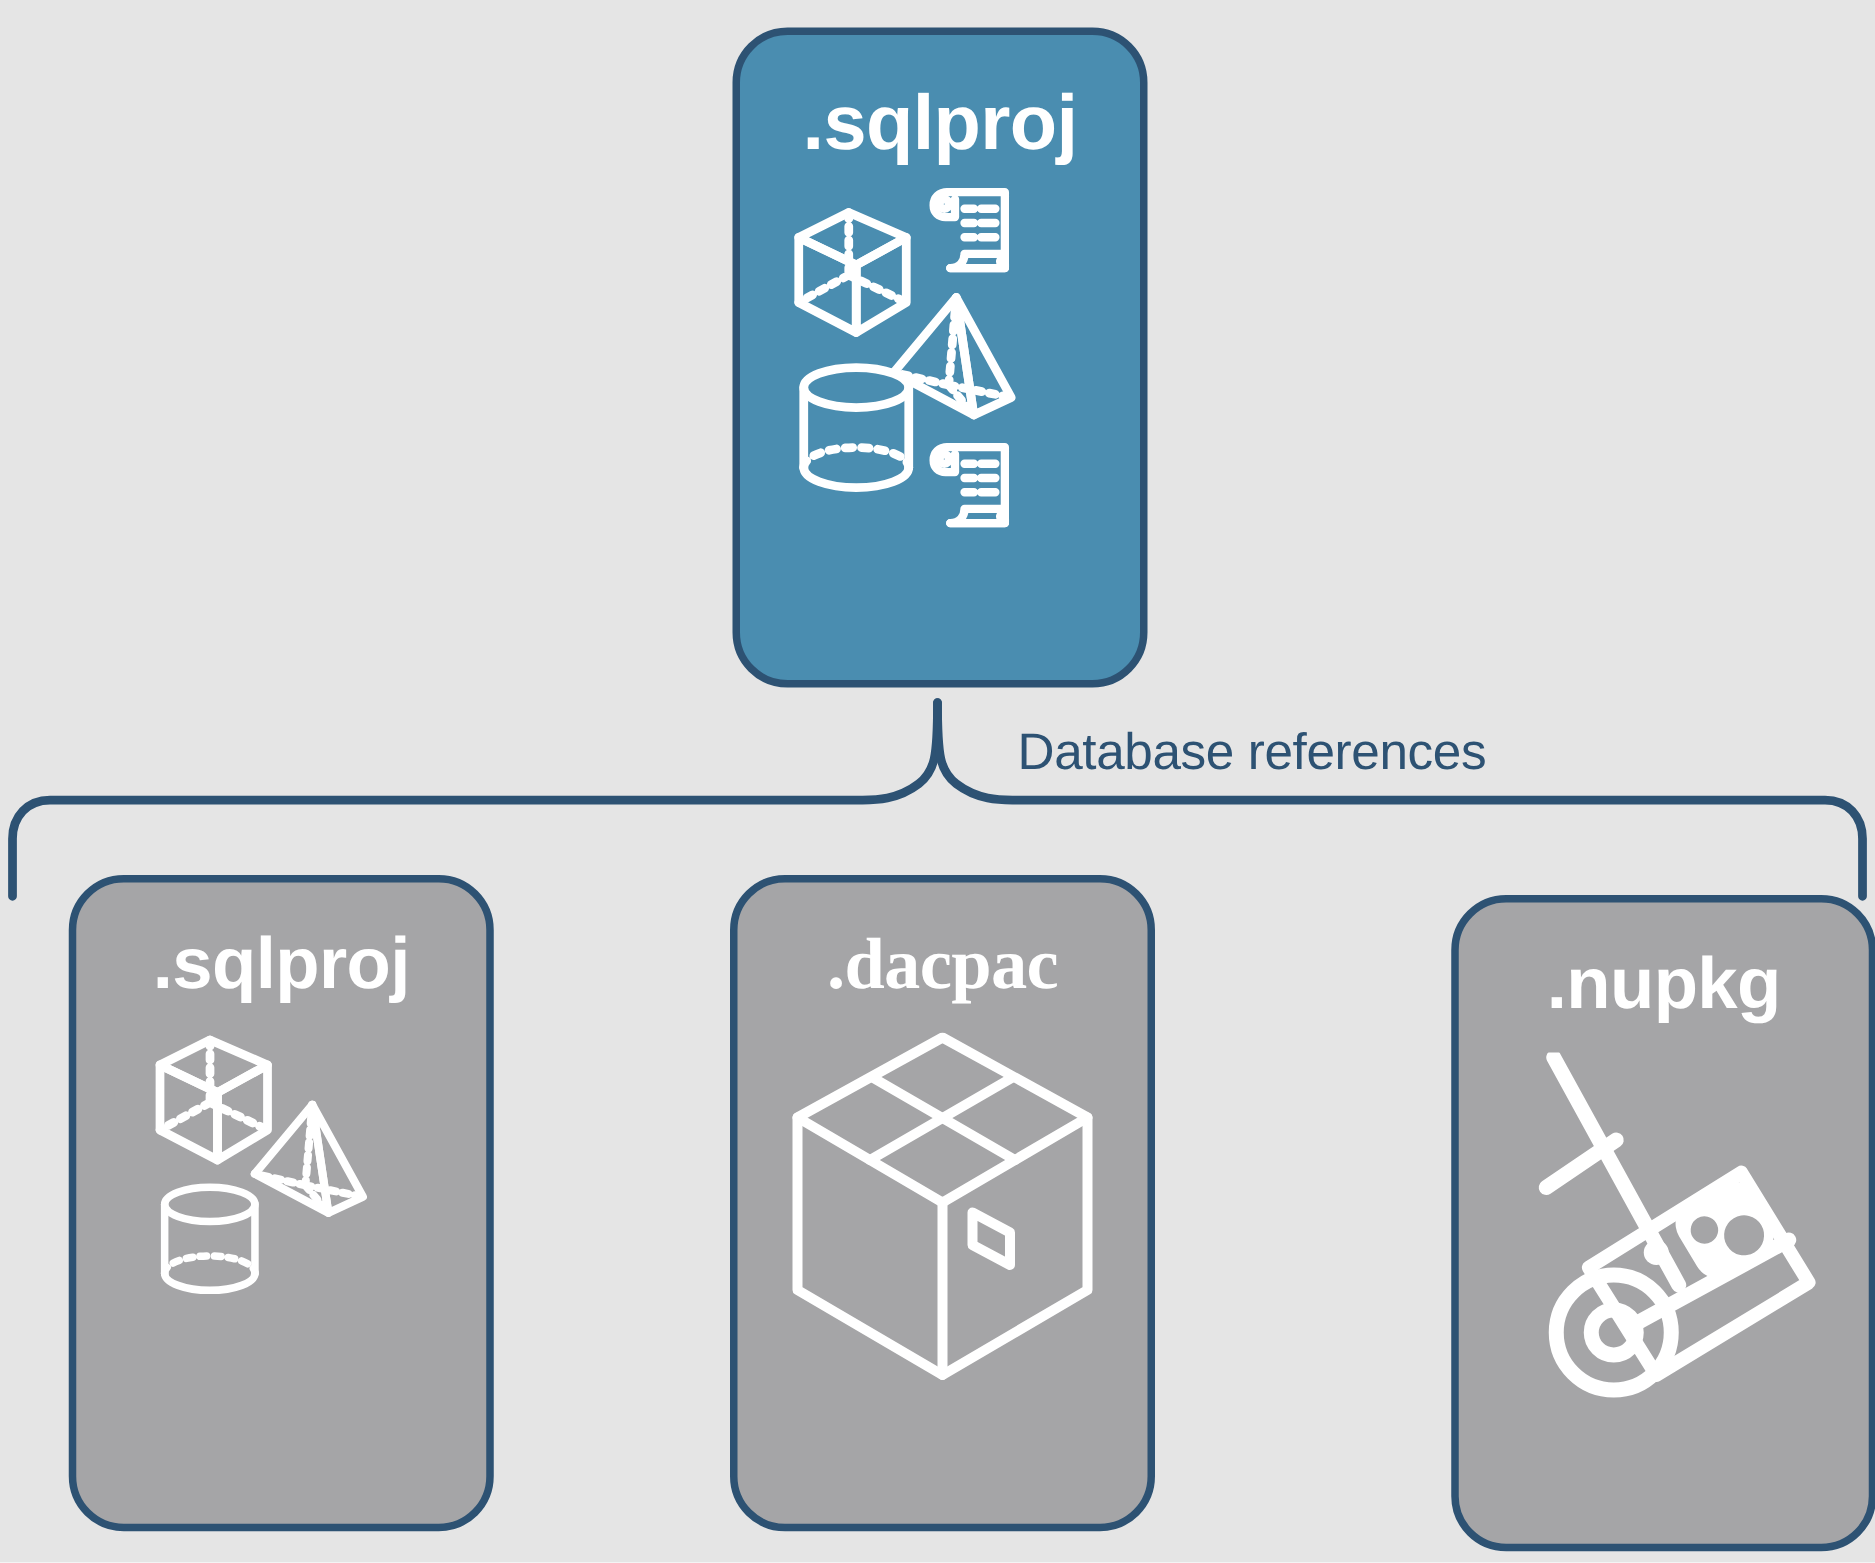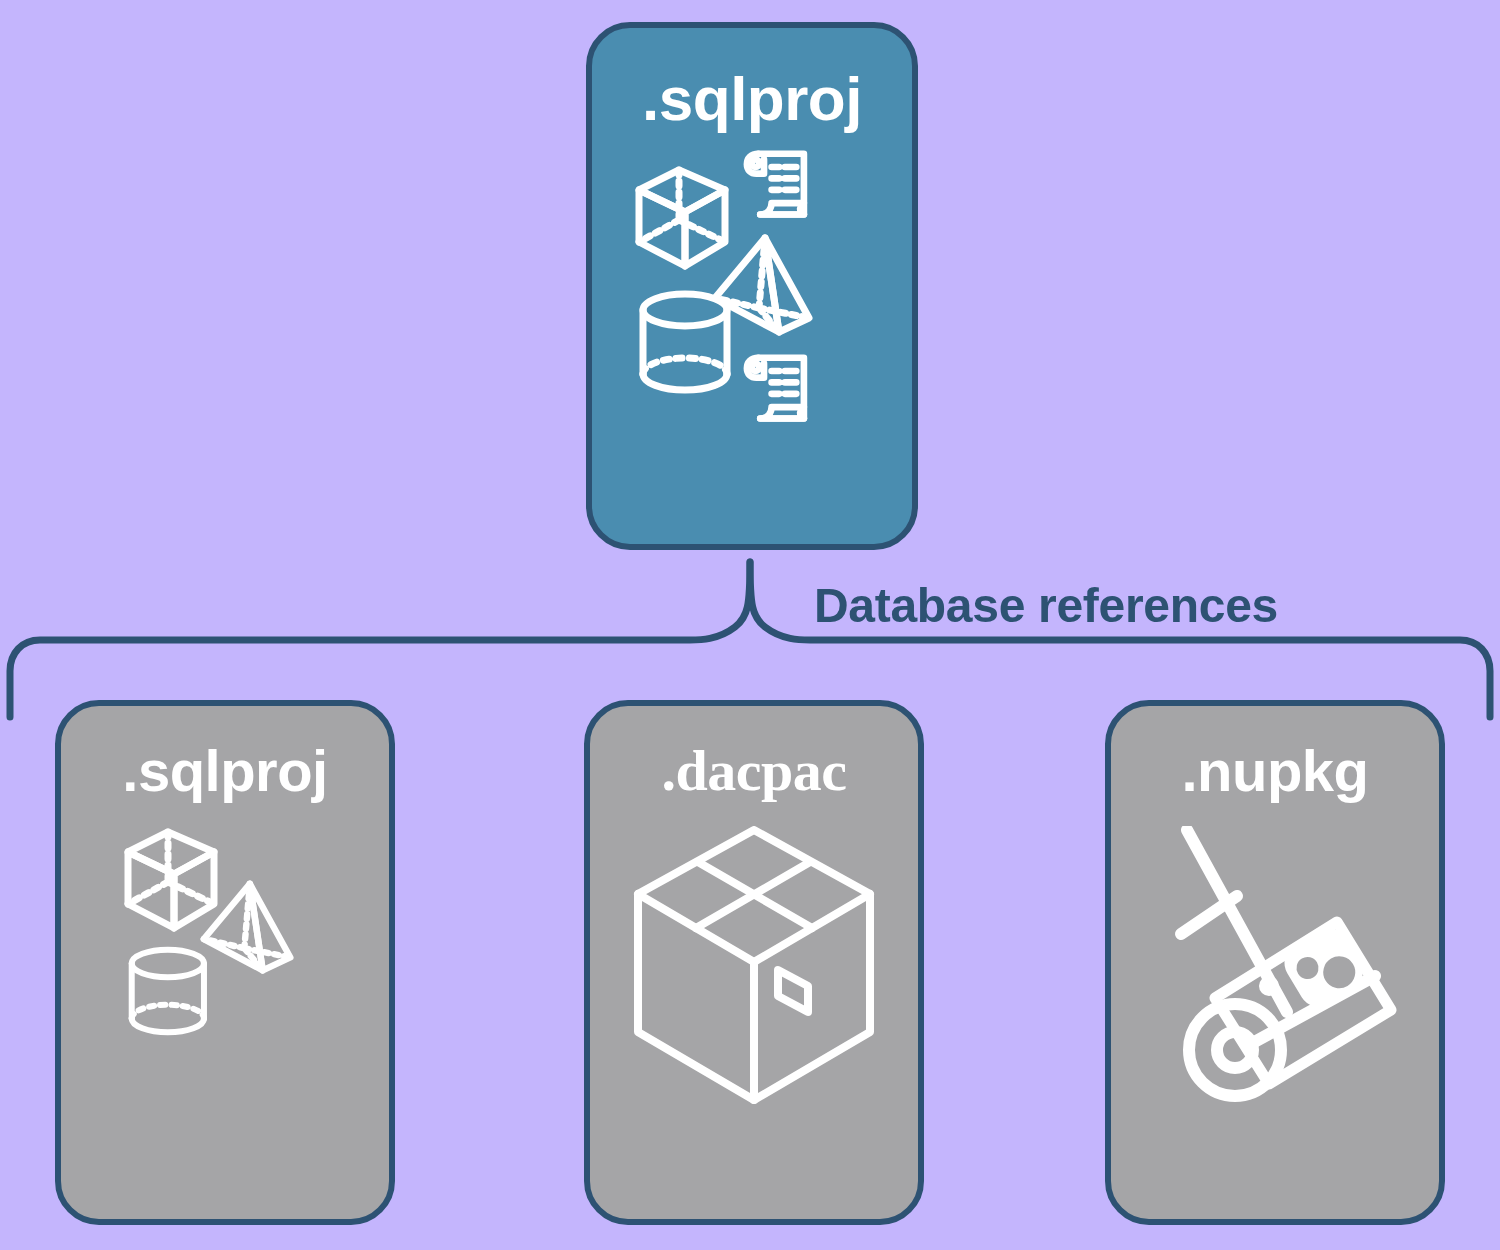--- a/index.html
+++ b/index.html
@@ -8,21 +8,21 @@
     padding: 0;
     background: #ffffff;
   }
   body {
     font-family: "Liberation Sans", sans-serif;
   }
   #stage {
     position: relative;
     width: 1500px;
     height: 1250px;
-    background: #c4b5fd;
+    background: #e5e5e5;
     overflow: hidden;
   }
 
   
   .card {
     position: absolute;
     box-sizing: border-box;
     border-radius: 44px;
     border: 6px solid #2d5273;
     display: flex;
@@ -64,21 +64,21 @@
   #card-root .card-art { margin-top: 10px; }
 
   
   .card.bottom {
     top: 700px;
     width: 340px;
     height: 525px;
   }
   #card-sqlproj  { left: 55px; }
   #card-dacpac   { left: 584px; font-family: Liberation Serif, serif; }
-  #card-nupkg    { left: 1105px; }
+  #card-nupkg    { left: 1161px; margin-top: 16px; }
   .card.bottom .card-title {
     font-size: 58px;
     margin-top: 36px;
   }
   .card.bottom .card-art { margin-top: 26px; }
 
   
   #connector {
     position: absolute;
     left: 0;
@@ -87,22 +87,22 @@
     height: 180px;
     pointer-events: none;
   }
 
   
   #bracket-label {
     position: absolute;
     left: 814px;
     top: 578px;
     color: #2d5273;
-    font-size: 48px;
-    font-weight: bold;
+    font-size: 41px;
+    font-weight: normal;
     letter-spacing: -0.3px;
     white-space: nowrap;
   }
 </style>
 </head>
 <body>
 
 <div id="stage">
 
   <div class="card primary" id="card-root">

